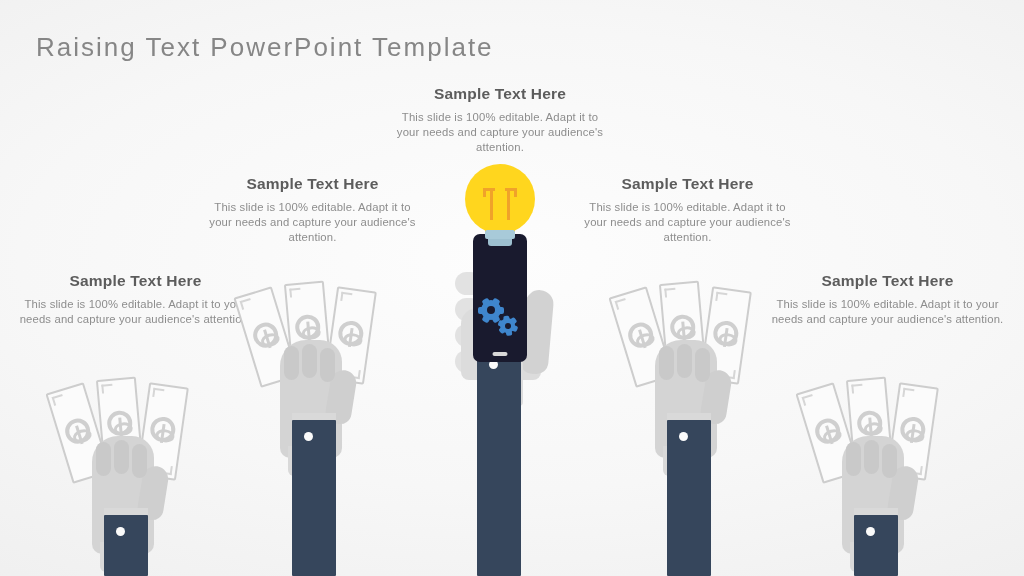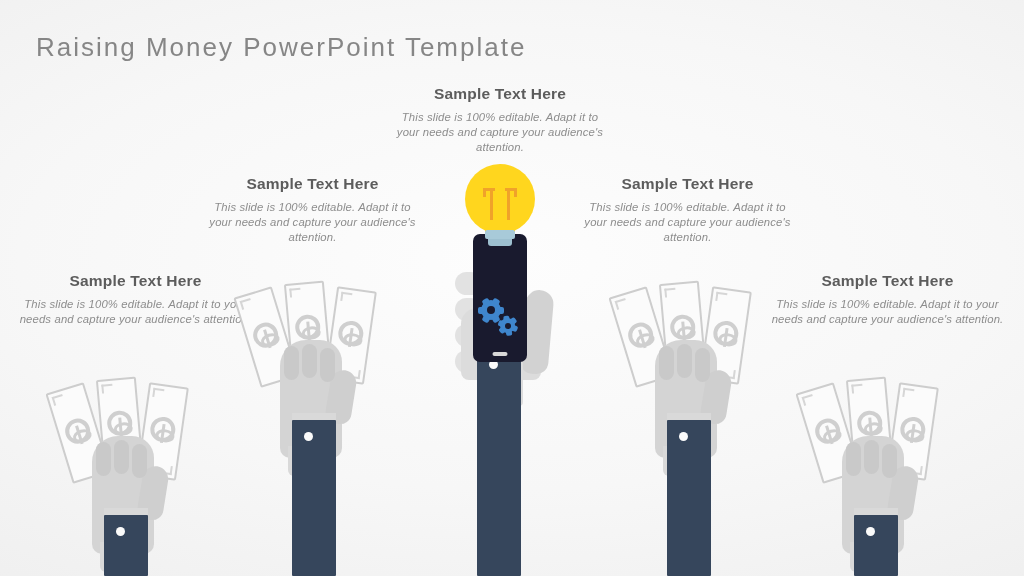--- a/index.html
+++ b/index.html
@@ -20,21 +20,21 @@
   }
 
   
   .col{ position:absolute; }
   .textblock{ position:absolute; text-align:center; }
   .tb-head{
     font-size:15.5px; font-weight:bold; color:#5c5c5c;
     letter-spacing:.2px; white-space:nowrap; margin-bottom:7px;
   }
   .tb-body{
-    font-size:11.3px; line-height:1.33; color:#8d8d8d; letter-spacing:.15px;font-style:italic;
+    font-size:11.3px; line-height:1.33; color:#8d8d8d; letter-spacing:.15px;
   }
 
   
   .sleeve{
     position:absolute; background:#36465c; border-radius:1px;
   }
   .sleeve .cuffline{
     position:absolute; left:0; right:0; top:-7px; height:7px;
     background:#d9d9d9;
   }
@@ -175,21 +175,21 @@
   .bulb .fil.h1{ left:22px; top:24px; width:12px; height:3px; }
   .bulb .fil.h2{ left:44px; top:24px; width:12px; height:3px; }
   .bulb .fil.hook1{ left:22px; top:24px; width:3px; height:9px; }
   .bulb .fil.hook2{ left:53px; top:24px; width:3px; height:9px; }
 </style>
 </head>
 <body>
 
 <div id="slide">
 
-  <div class="slide-title">Raising Money PowerPoint Template</div>
+  <div class="slide-title">Raising Text PowerPoint Template</div>
 
   <div class="col">
     <div class="textblock" style="left:18px; top:272px; width:235px;">
       <div class="tb-head">Sample Text Here</div>
       <div class="tb-body">This slide is 100% editable. Adapt it to your needs and capture your audience's attention.</div>
     </div>
 
     <div class="moneyhand" style="left:70px; top:378px; width:120px; height:180px;">
       <div class="bills">
         <div class="bill b1">

